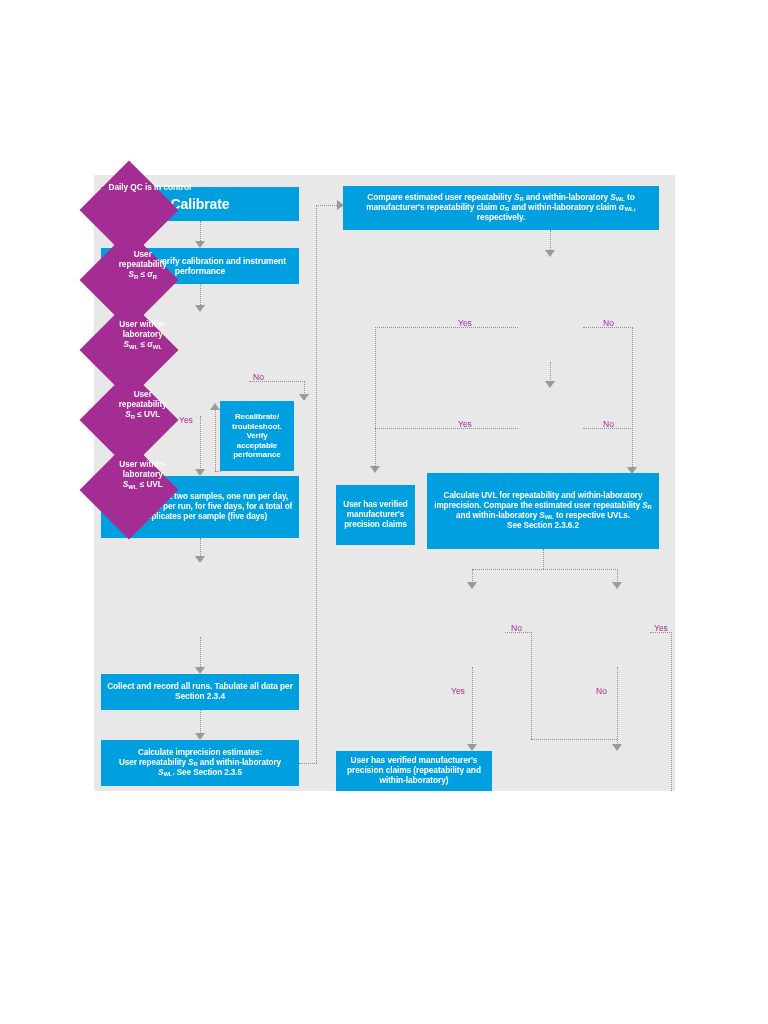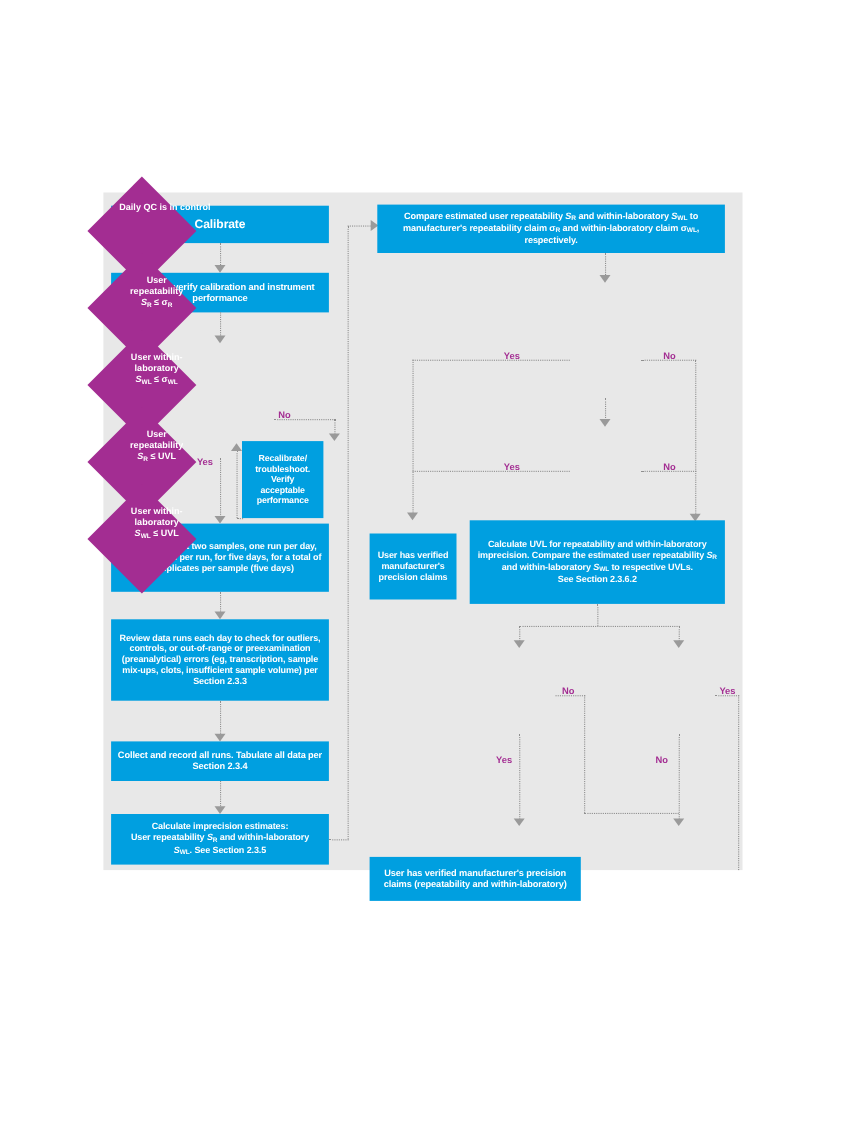--- a/index.html
+++ b/index.html
@@ -70,35 +70,35 @@
     position:absolute;width:0;height:0;
     border-top:5px solid transparent;
     border-bottom:5px solid transparent;
     border-left:7px solid #9a9a9a;
   }
 
   .elabel{
     position:absolute;
     color:#a32d92;
     font-size:8.5px;
-    font-weight:bold;
+    font-weight:normal;
     font-family:"Liberation Sans",sans-serif;
     white-space:nowrap;
   }
 
   sub{font-size:0.72em;vertical-align:-0.22em;}
   .ital{font-style:italic;}
 </style>
 </head>
 <body>
 
 <div id="page">
   <div id="canvas">
 
-    <div class="node proc" style="left:7px;top:12px;width:198px;height:34px;font-size:11px;">
+    <div class="node proc" style="left:7px;top:12px;width:198px;height:34px;font-size:14px;">
       <span>Calibrate</span>
     </div>
 
     <div class="conn vline" style="left:106px;top:46px;height:22px;"></div>
     <div class="arrow-d" style="left:101px;top:66px;"></div>
 
     <div class="node proc" style="left:7px;top:73px;width:198px;height:36px;font-size:8.5px;">
       <span>Run QC to verify calibration and instrument performance</span>
     </div>
 
@@ -126,23 +126,20 @@
     <div class="arrow-d" style="left:101px;top:294px;"></div>
     <div class="elabel" style="left:85px;top:240px;">Yes</div>
 
     <div class="node proc" style="left:7px;top:301px;width:198px;height:62px;font-size:8.2px;">
       <span>Analyze at least two samples, one run per day, five replicates per run, for five days, for a total of 25 replicates per sample (five days)</span>
     </div>
 
     <div class="conn vline" style="left:106px;top:363px;height:20px;"></div>
     <div class="arrow-d" style="left:101px;top:381px;"></div>
 
-    <div class="node proc" style="left:7px;top:388px;width:198px;height:74px;font-size:8.2px;">
-      <span>Review data runs each day to check for outliers, controls, or out-of-range or preexamination (preanalytical) errors (eg, transcription, sample mix-ups, clots, insufficient sample volume) per Section 2.3.3</span>
-    </div>
 
     <div class="conn vline" style="left:106px;top:462px;height:32px;"></div>
     <div class="arrow-d" style="left:101px;top:492px;"></div>
 
     <div class="node proc" style="left:7px;top:499px;width:198px;height:36px;font-size:8.4px;">
       <span>Collect and record all runs. Tabulate all data per Section 2.3.4</span>
     </div>
 
     <div class="conn vline" style="left:106px;top:535px;height:25px;"></div>
     <div class="arrow-d" style="left:101px;top:558px;"></div>
@@ -223,19 +220,19 @@
     <div class="arrow-d" style="left:373px;top:569px;"></div>
 
     <div class="conn vline" style="left:523px;top:492px;height:80px;"></div>
     <div class="elabel" style="left:502px;top:511px;">No</div>
     <div class="arrow-d" style="left:518px;top:569px;"></div>
 
     <div class="conn hline" style="left:556px;top:457px;width:22px;"></div>
     <div class="elabel" style="left:560px;top:448px;">Yes</div>
     <div class="conn vline" style="left:577px;top:457px;height:159px;"></div>
 
-    <div class="node proc" style="left:242px;top:576px;width:192px;height:40px;font-size:8.4px;margin-top:28px;">
+    <div class="node proc" style="left:242px;top:576px;width:156px;height:40px;font-size:8.4px;">
       <span>User has verified manufacturer's precision claims (repeatability and within-laboratory)</span>
     </div>
 
 
   </div>
 </div>
 
 </body></html>

